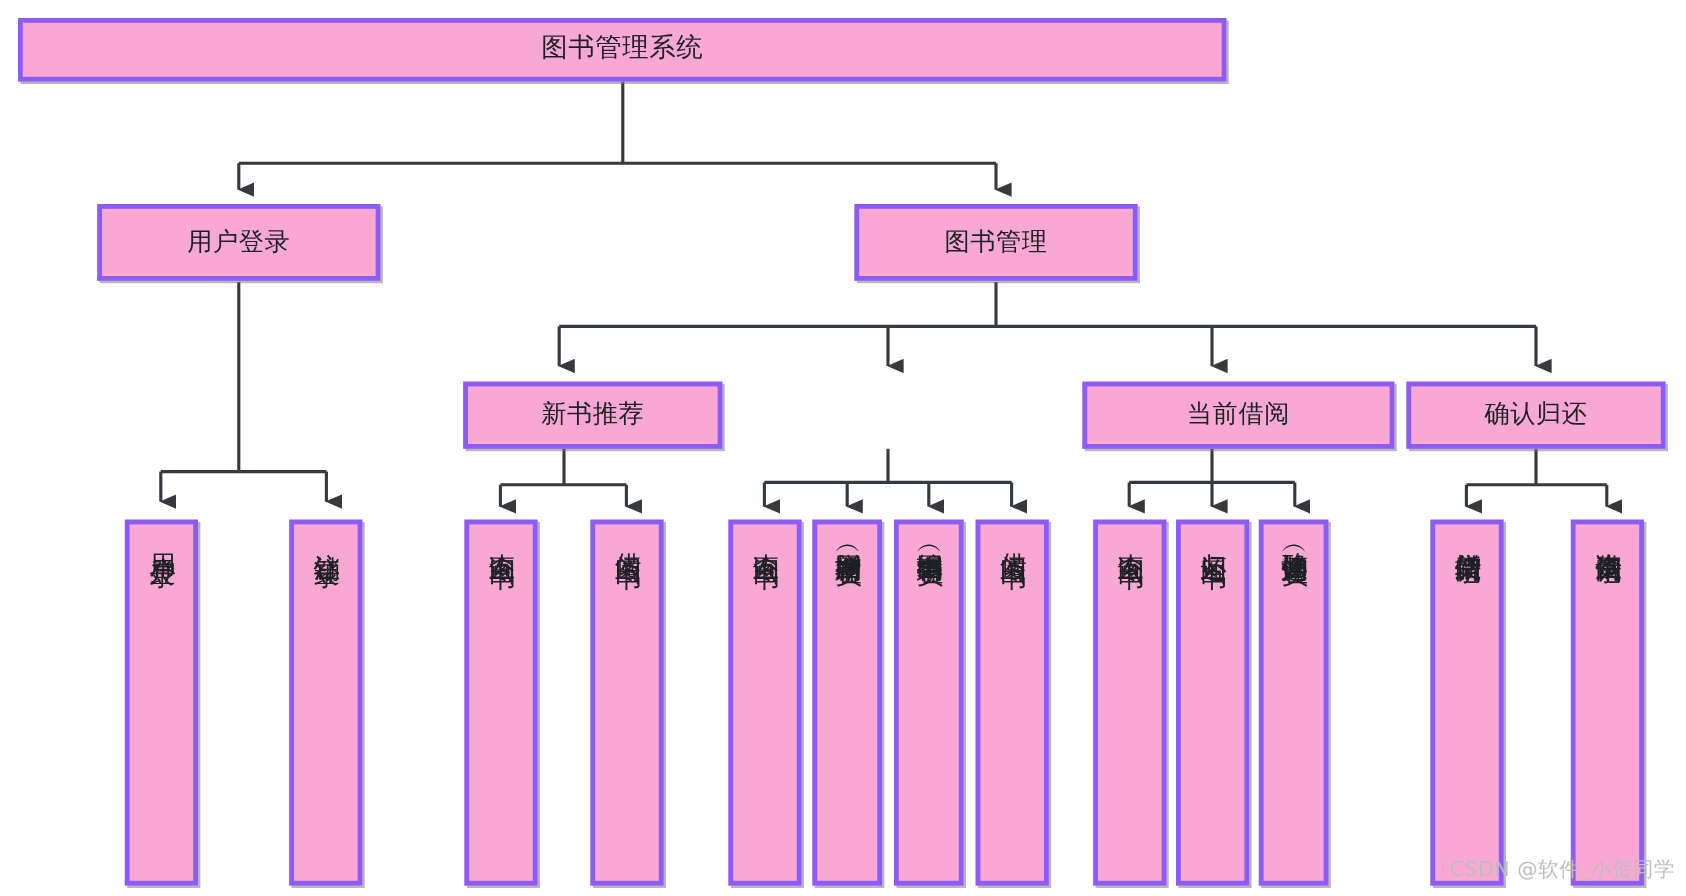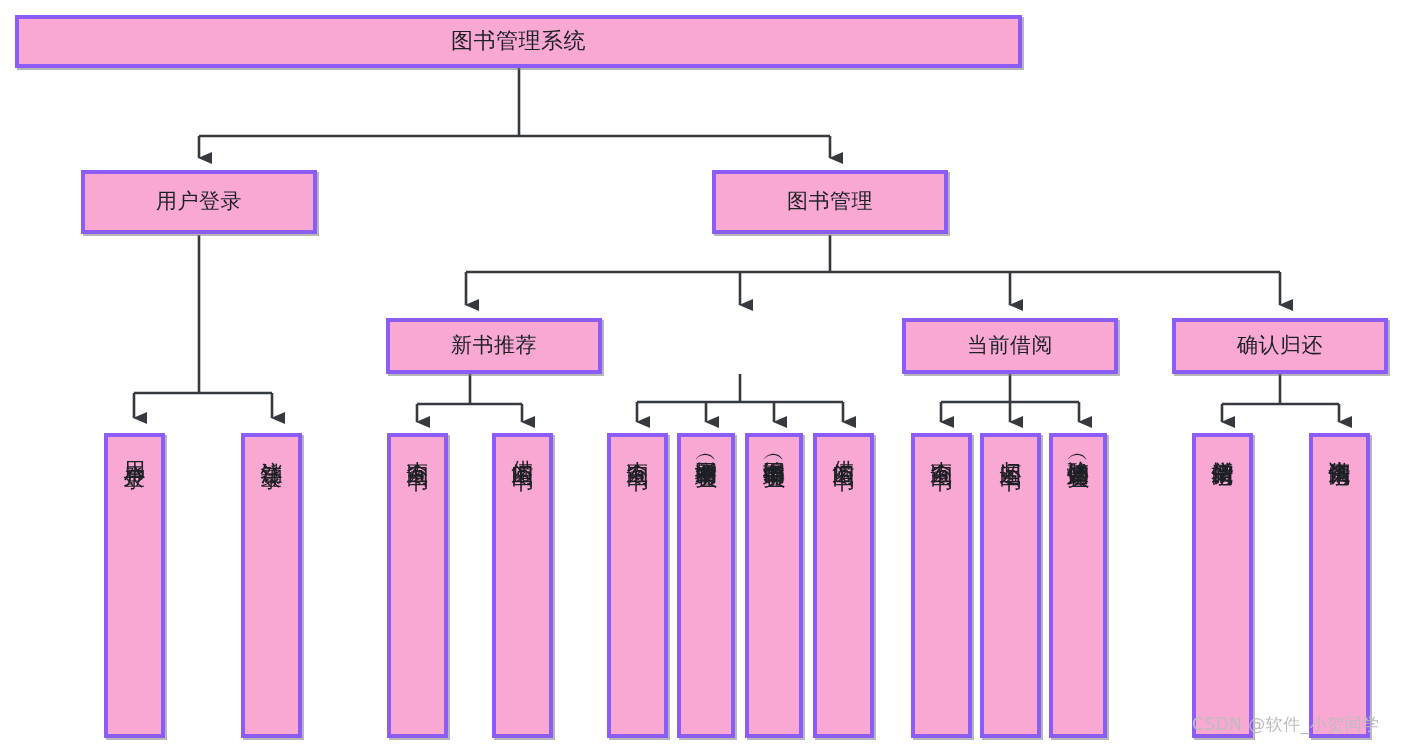--- a/index.html
+++ b/index.html
@@ -76,20 +76,21 @@
     font-size: 22px;
     letter-spacing: 1px;
   }
   .watermark {
     position: absolute;
     color: #bdbdbd;
     font-size: 17px;
     white-space: nowrap;
     letter-spacing: 0.5px;
     user-select: none;
+    margin-left: 16px;
   }
 </style>
 </head>
 <body>
 
 <div id="canvas">
 
   <svg class="connectors" viewBox="0 0 1405 747" xmlns="http://www.w3.org/2000/svg">
     <defs>
       <marker id="arrow" viewBox="0 0 12 14" refX="6" refY="13" markerWidth="12" markerHeight="14" orient="auto-start-reverse" markerUnits="userSpaceOnUse">
@@ -151,21 +152,21 @@
 
   <div class="node horiz lvl2" style="left:712px; top:170px; width:236px; height:64px;">
     <span class="label">图书管理</span>
   </div>
 
   <div class="node horiz lvl3" style="left:362px; top:318px; width:216px; height:56px;margin-left:24px;">
     <span class="label">新书推荐</span>
   </div>
 
 
-  <div class="node horiz lvl3" style="left:902px; top:318px; width:216px; height:56px;">
+  <div class="node horiz lvl3" style="left:902px; top:318px; width:260px; height:56px;">
     <span class="label">当前借阅</span>
   </div>
 
   <div class="node horiz lvl3" style="left:1172px; top:318px; width:216px; height:56px;">
     <span class="label">确认归还</span>
   </div>
 
   <div class="node vert" style="left:104px; top:433px; width:61px; height:305px;">
     <span class="label">用户登录</span>
   </div>

